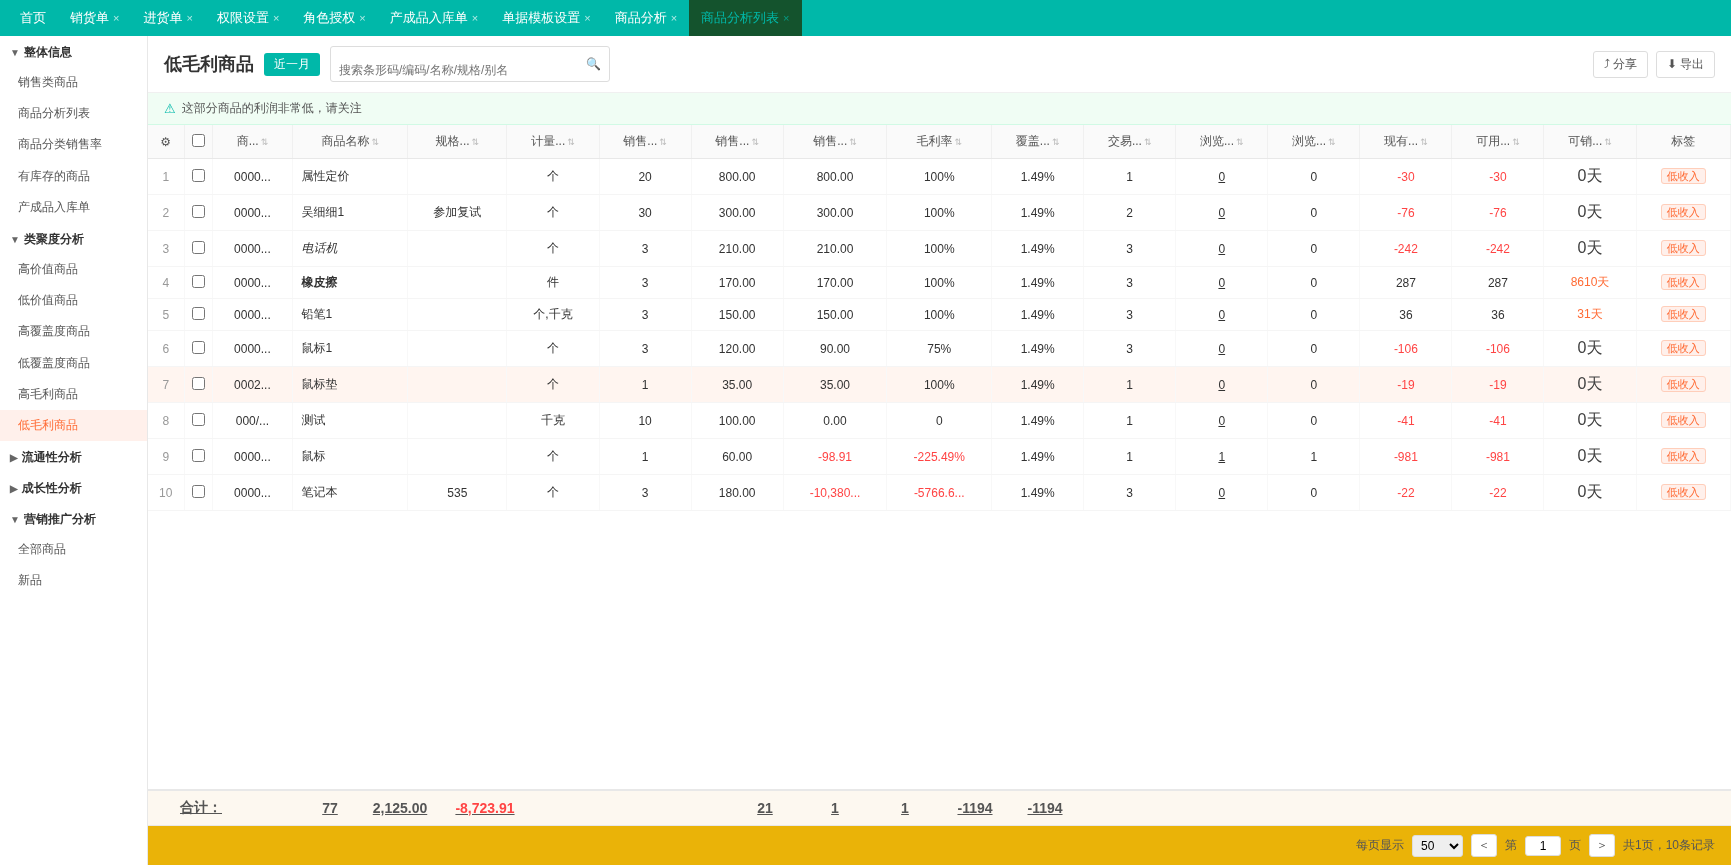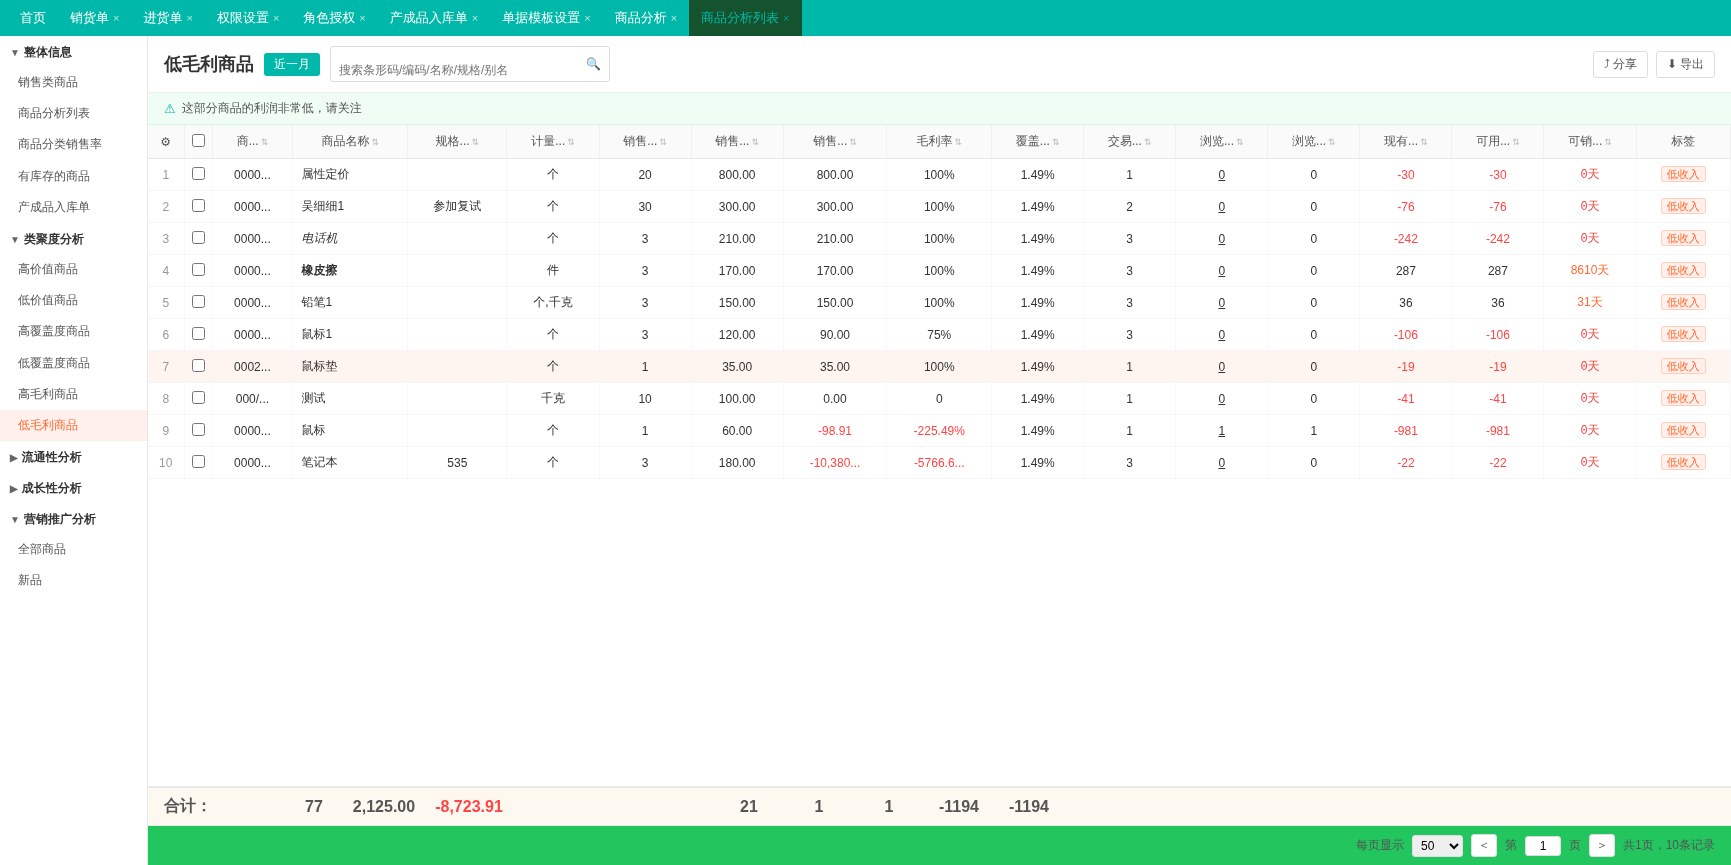--- a/index.html
+++ b/index.html
@@ -126,42 +126,42 @@
       padding: 7px 6px;
       text-align: center;
       white-space: nowrap;
     }
     tbody tr.row-highlight { background: #fff5f0; }
     .tag-low-income {
       background: #fff0eb; color: #ff6b35;
       border: 1px solid #ffceba;
       border-radius: 3px; padding: 1px 5px; font-size: 11px;
     }
-    .tag-0days { color: #ef4444; font-size: 12px; font-family: Liberation Mono, monospace; }
+    .tag-0days { color: #404040; font-size: 16px; }
     .tag-days { color: #ff6b35; font-size: 12px; }
     .underline-link { text-decoration: underline; color: #333; }
     .checkbox-cell { width: 28px; }
     .seq-cell { color: #999; }
 
     
     .table-footer {
       border-top: 2px solid #e8e8e8;
       background: #fdf8f0;
       display: flex; align-items: center;
-      padding: 8px 16px;
-      font-size: 16px; font-weight: bold; color: #555;
+      padding: 8px 32px;
+      font-size: 14px; font-weight: bold; color: #555; text-decoration: underline;
     }
 
     
     .bottom-bar {
       border-top: 1px solid #e8e8e8;
       padding: 8px 16px;
       display: flex; align-items: center; justify-content: flex-end;
       gap: 8px; font-size: 12px; color: #555;
-      background: #22c55e;
+      background: #eab308;
     }
     .pagination-select {
       border: 1px solid #ddd; border-radius: 3px;
       padding: 2px 4px; font-size: 12px;
     }
     .page-nav-btn {
       border: 1px solid #ddd; background: #fff;
       border-radius: 3px; padding: 2px 6px;
       cursor: pointer; font-size: 12px; color: #555;
     }

